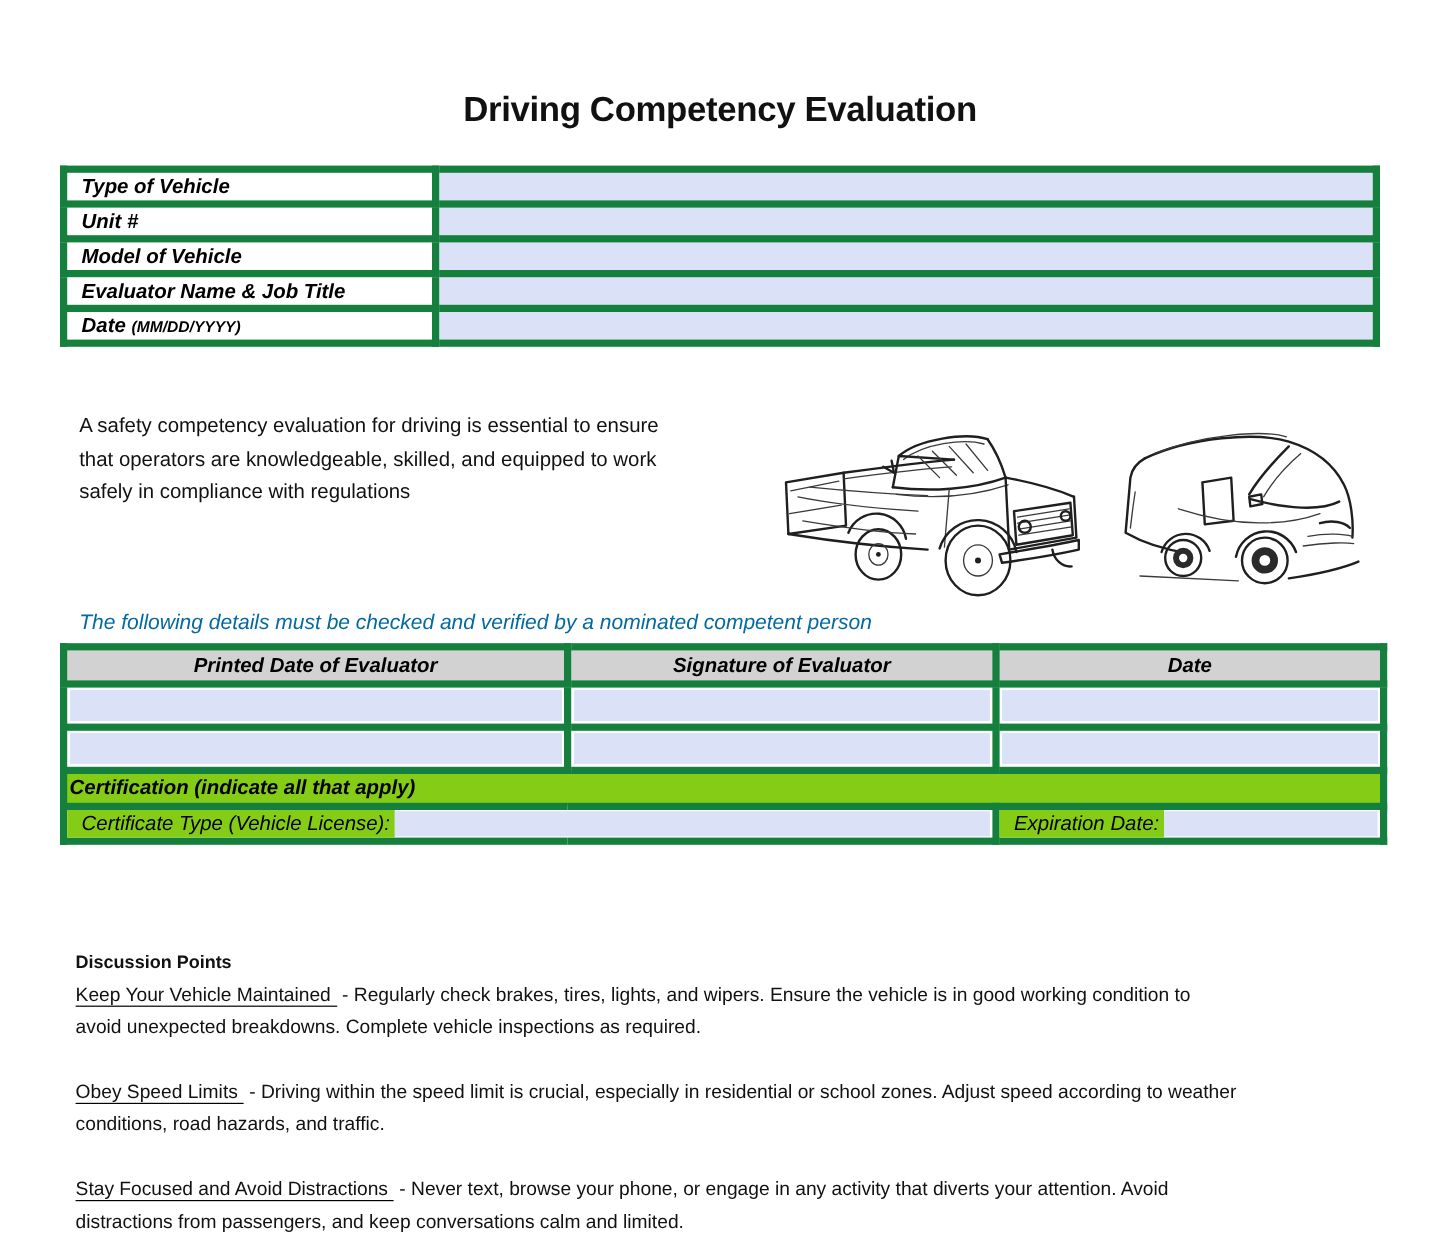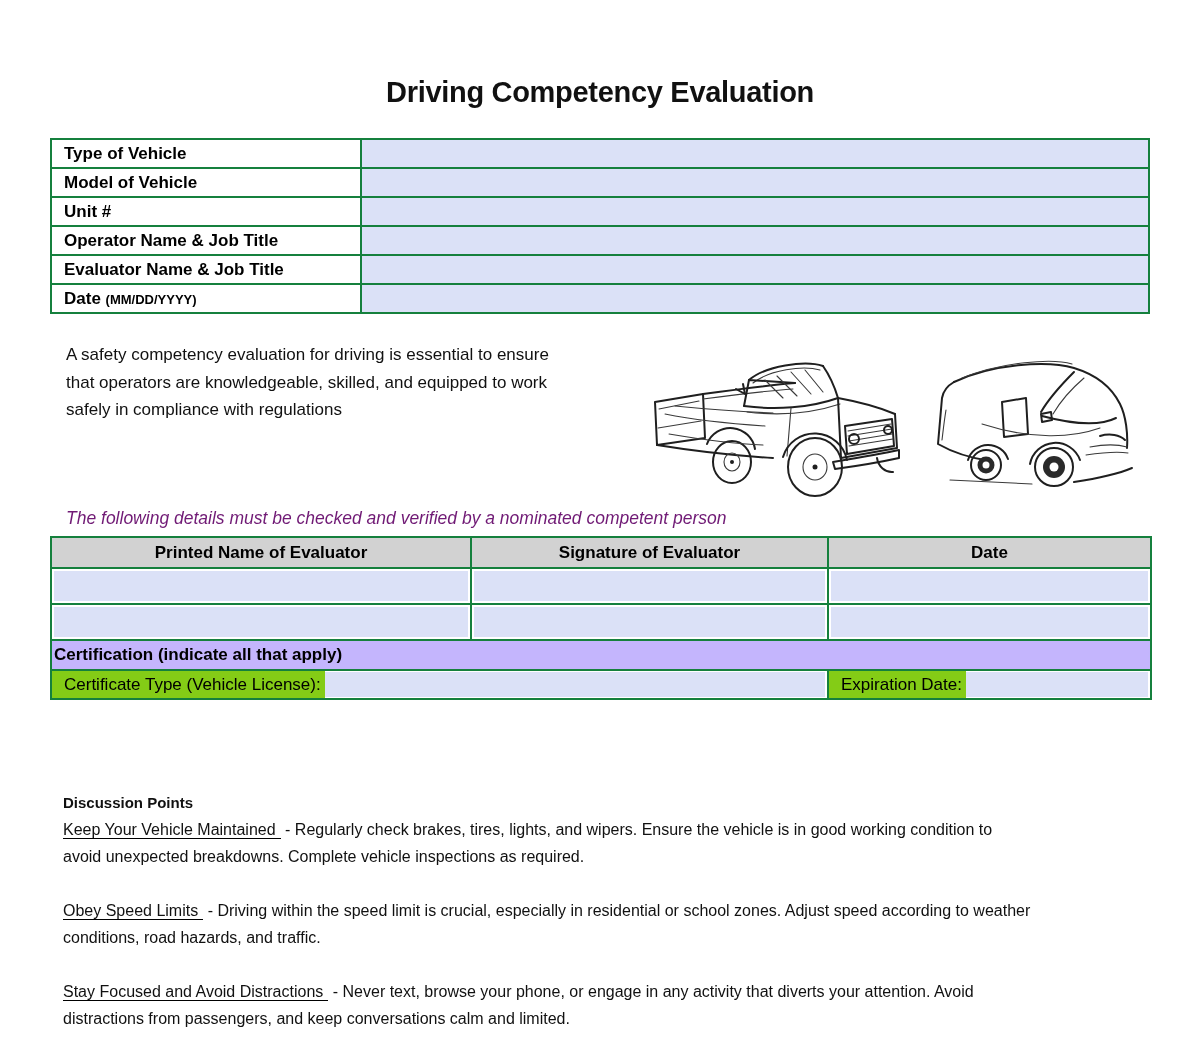--- a/index.html
+++ b/index.html
@@ -15,58 +15,58 @@
   
   .title {
     position:absolute; top:76px; left:0; width:1200px;
     text-align:center;
     font-size:29px; font-weight:bold; color:#111;
     letter-spacing:-0.3px;
   }
 
   
   table { border-collapse:collapse; table-layout:fixed; }
-  td { border:2px solid #15803d; font-size:17px; vertical-align:middle; box-sizing:border-box; }
+  td { border:6px solid #15803d; font-size:17px; vertical-align:middle; box-sizing:border-box;font-style:italic; }
 
   
   .vtable { position:absolute; left:50px; top:138px; width:1100px; }
   .vtable td { height:29px; padding:0 0 0 12px; }
   .vtable .lbl { width:310px; font-weight:bold; background:#ffffff; }
   .vtable .lbl .suffix { font-weight:bold; font-size:13px; }
   .vtable .val { background:#dbe1f7; padding:0; }
 
   
   .intro {
     position:absolute; left:66px; top:341px; width:515px;
     font-size:17px; line-height:27.5px; color:#111;
   }
   .truck-img { position:absolute; left:645px; top:350px; }
   .van-img   { position:absolute; left:922px; top:352px; }
 
   
   .note {
     position:absolute; left:66px; top:508px;
-    font-style:italic; font-size:17.5px; color:#701a75;
+    font-style:italic; font-size:17.5px; color:#0369a1;
   }
 
   
   .sigtable { position:absolute; left:50px; top:536px; width:1100px; }
   .sigtable .hdr td {
     background:#d2d2d2; font-weight:bold; text-align:center;
     height:31px; padding:0;
   }
   .sigtable .blank td {
     background:#dbe1f7; background-clip:content-box; padding:2px;
     height:36px;
   }
   .sigtable .c1 { width:420px; }
   .sigtable .c2 { width:357px; }
   .sigtable .c3 { width:323px; }
   .sigtable .cert-hdr td {
-    background:#c4b5fd; font-weight:bold; text-align:left;
+    background:#84cc16; font-weight:bold; text-align:left;
     height:30px; padding:0 0 0 2px;
   }
   .sigtable .cert-row td { height:29px; padding:0; background:#fff; }
   .cert-cell { display:flex; align-items:stretch; height:100%; }
   .cert-cell .cert-label {
     display:flex; align-items:center;
     padding:0 4px 0 12px; white-space:nowrap; font-size:17px; background:#84cc16;
   }
   .cert-cell .cert-field { flex:1; background:#dbe1f7; margin:1px 2px 1px 0; }
 
@@ -91,29 +91,25 @@
 
   <div class="title">Driving Competency Evaluation</div>
 
   <table class="vtable">
     <tbody>
         <tr>
       <td class="lbl">Type of Vehicle</td>
       <td class="val"></td>
     </tr>
     <tr>
+      <td class="lbl">Unit #</td>
+      <td class="val"></td>
+    </tr>
+    <tr>
       <td class="lbl">Model of Vehicle</td>
-      <td class="val"></td>
-    </tr>
-    <tr>
-      <td class="lbl">Unit #</td>
-      <td class="val"></td>
-    </tr>
-    <tr>
-      <td class="lbl">Operator Name &amp; Job Title</td>
       <td class="val"></td>
     </tr>
     <tr>
       <td class="lbl">Evaluator Name &amp; Job Title</td>
       <td class="val"></td>
     </tr>
     <tr>
       <td class="lbl">
         <span>Date</span>
         <span class="suffix">(MM/DD/YYYY)</span>
@@ -212,21 +208,21 @@
       <path class="sk" d="M152,130 C172,127 196,122 210,116" stroke-width="3"></path>
       <path class="sk-thin" d="M28,128 L110,132"></path>
     </svg>
   </div>
 
   <div class="note">The following details must be checked and verified by a nominated competent person</div>
 
   <table class="sigtable">
     <tbody>
         <tr class="hdr">
-      <td class="c1">Printed Name of Evaluator</td>
+      <td class="c1">Printed Date of Evaluator</td>
       <td class="c2">Signature of Evaluator</td>
       <td class="c3">Date</td>
     </tr>
     <tr class="blank">
       <td></td>
       <td></td>
       <td></td>
     </tr>
     <tr class="blank">
       <td></td>

